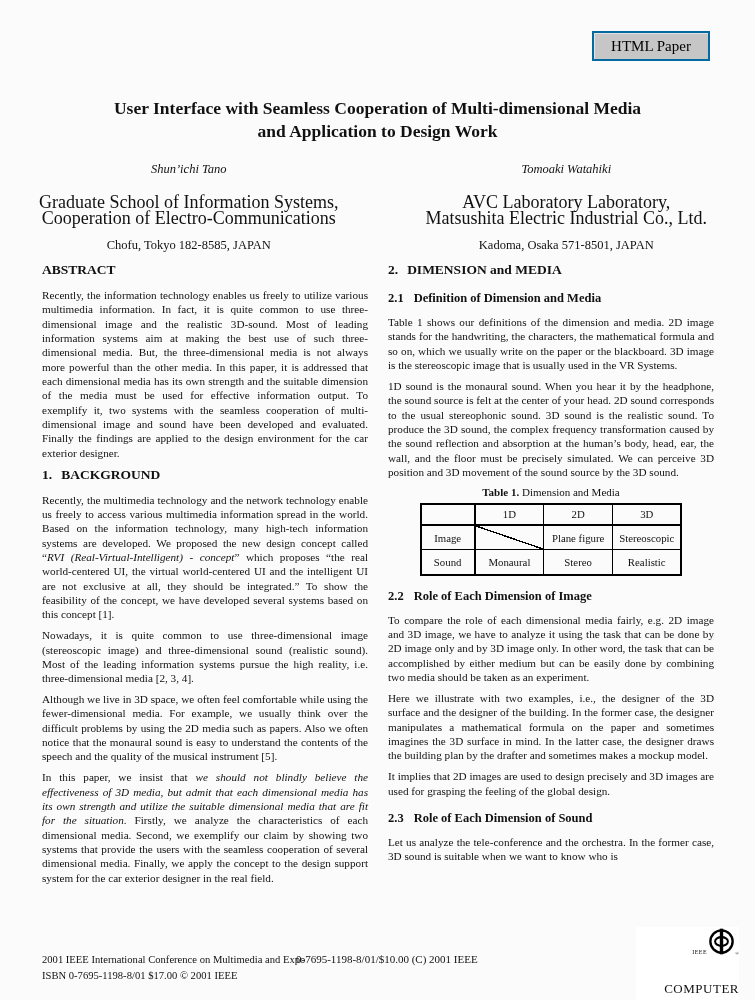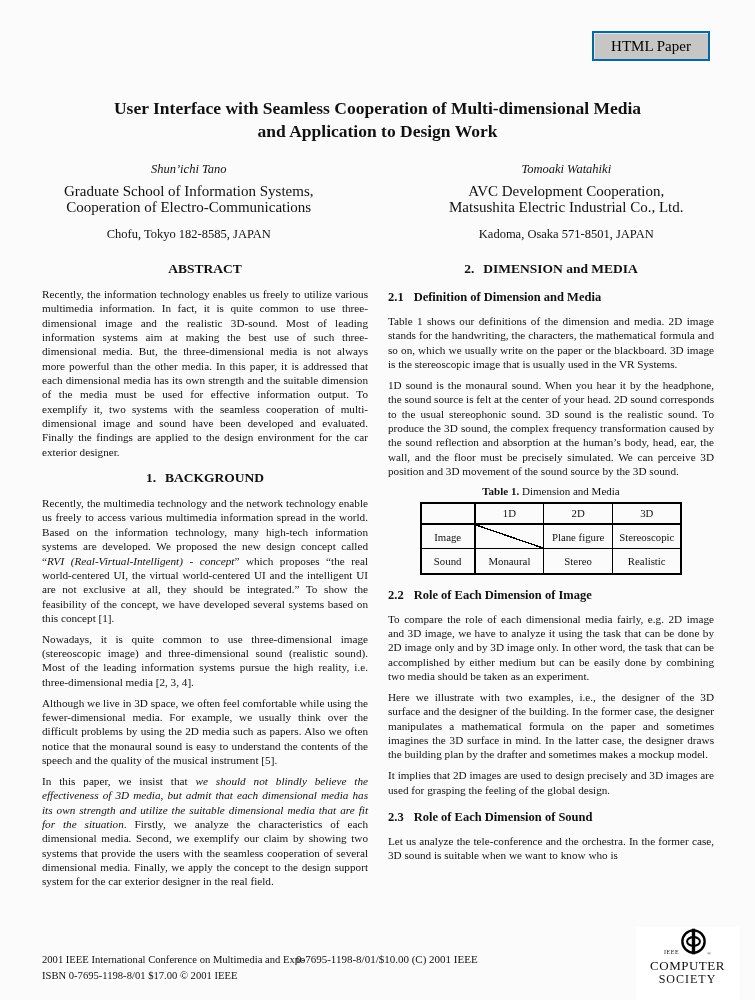--- a/index.html
+++ b/index.html
@@ -27,32 +27,32 @@
   .header { padding-top:97px; }
   .title {
     text-align:center; font-weight:bold;
     font-size:17.5px; line-height:23px; margin:0;
   }
   .authors {
     display:flex; margin-top:19px;
   }
   .author { width:50%; text-align:center; }
   .author-name { font-style:italic; font-size:12.5px; }
-  .affil { font-size:15px; line-height:15.5px; margin-top:7px; }
+  .affil { font-size:18px; line-height:15.5px; margin-top:18px; }
   .address { font-size:12.5px; margin-top:12px; }
 
   
   .columns {
     display:flex; gap:20px;
     margin:8px 41px 0 42px;
   }
   .col { width:50%; }
   h2.sec {
-    text-align:center; font-weight:bold; font-size:13.5px;
-    margin:11px 0 10px 0;
+    text-align:left; font-weight:bold; font-size:13.5px;
+    margin:1px 0 10px 0;
   }
   h2.sec .num { margin-right:9px; }
   h3.subsec {
     text-align:left; font-weight:bold; font-size:12.5px;
     margin:13px 0 9px 0;
   }
   h3.subsec .num { margin-right:10px; }
   p.body {
     font-size:11.2px; line-height:14.35px;
     text-align:justify; margin:0 0 6.5px 0;
@@ -94,22 +94,23 @@
   .footer-center {
     position:absolute; top:953px; left:296px; font-size:11px;
   }
   .footer-left {
     position:absolute; top:952px; left:42px;
     font-size:10.6px; line-height:15.5px;
   }
   .cs-logo {
     position:absolute; right:16px; bottom:0;
     width:103px; height:73px; background:#ffffff;
-    display:flex; flex-direction:column; align-items:center;
+    display:flex; flex-direction:column; align-items:flex-end;
     padding-top:2px;
+    gap:23px;
   }
   .cs-logo-top { display:flex; align-items:flex-end; height:30px; }
   .cs-ieee { font-size:6px; letter-spacing:0.5px; margin:0 1px 4px 0; }
   .cs-reg { font-size:5px; align-self:flex-end; margin-bottom:3px; }
   .cs-line1 { font-size:13px; letter-spacing:0.5px; line-height:14px; }
   .cs-line2 { font-size:12px; letter-spacing:1px; line-height:13px; }
 </style>
 </head>
 <body>
 
@@ -127,21 +128,21 @@
         <div class="author-name">Shun’ichi Tano</div>
         <div class="affil">
           <span>Graduate School of Information Systems,</span><br>
           <span>Cooperation of Electro-Communications</span>
         </div>
         <div class="address">Chofu, Tokyo 182-8585, JAPAN</div>
       </div>
       <div class="author">
         <div class="author-name">Tomoaki Watahiki</div>
         <div class="affil">
-          <span>AVC Development Cooperation,</span><br>
+          <span>AVC Laboratory Laboratory,</span><br>
           <span>Matsushita Electric Industrial Co., Ltd.</span>
         </div>
         <div class="address">Kadoma, Osaka 571-8501, JAPAN</div>
       </div>
     </div>
   </div>
 
   <div class="columns">
 
     <div class="col">

